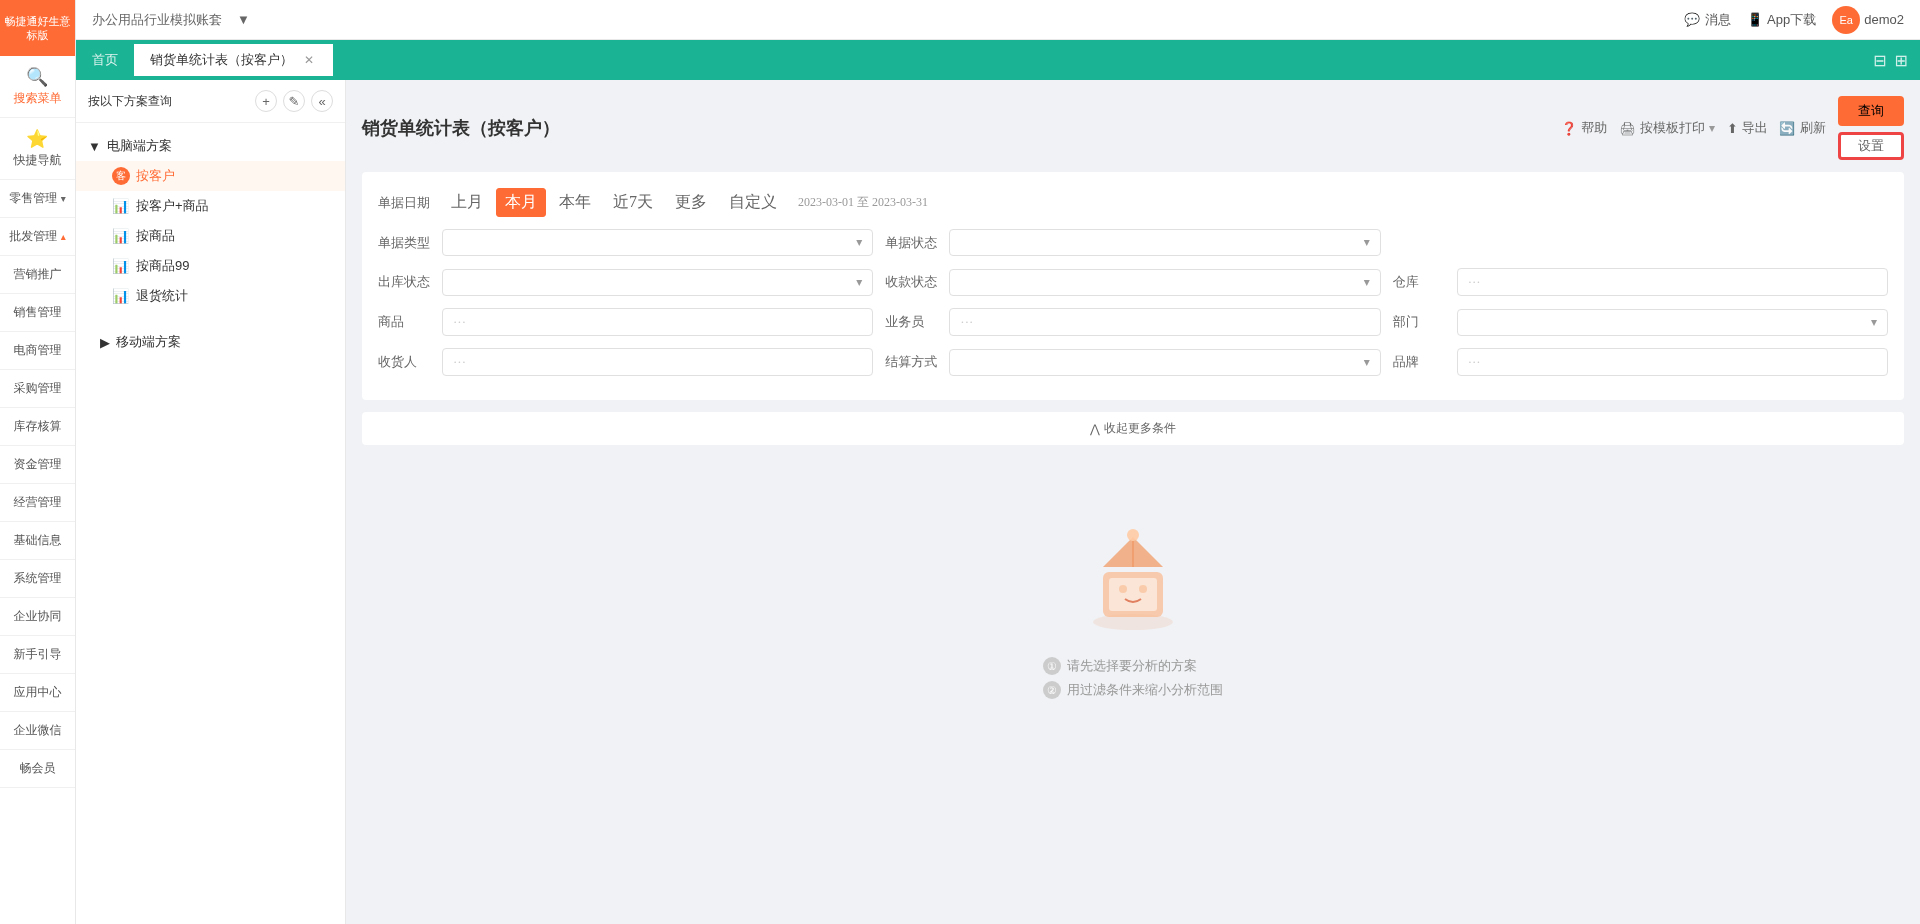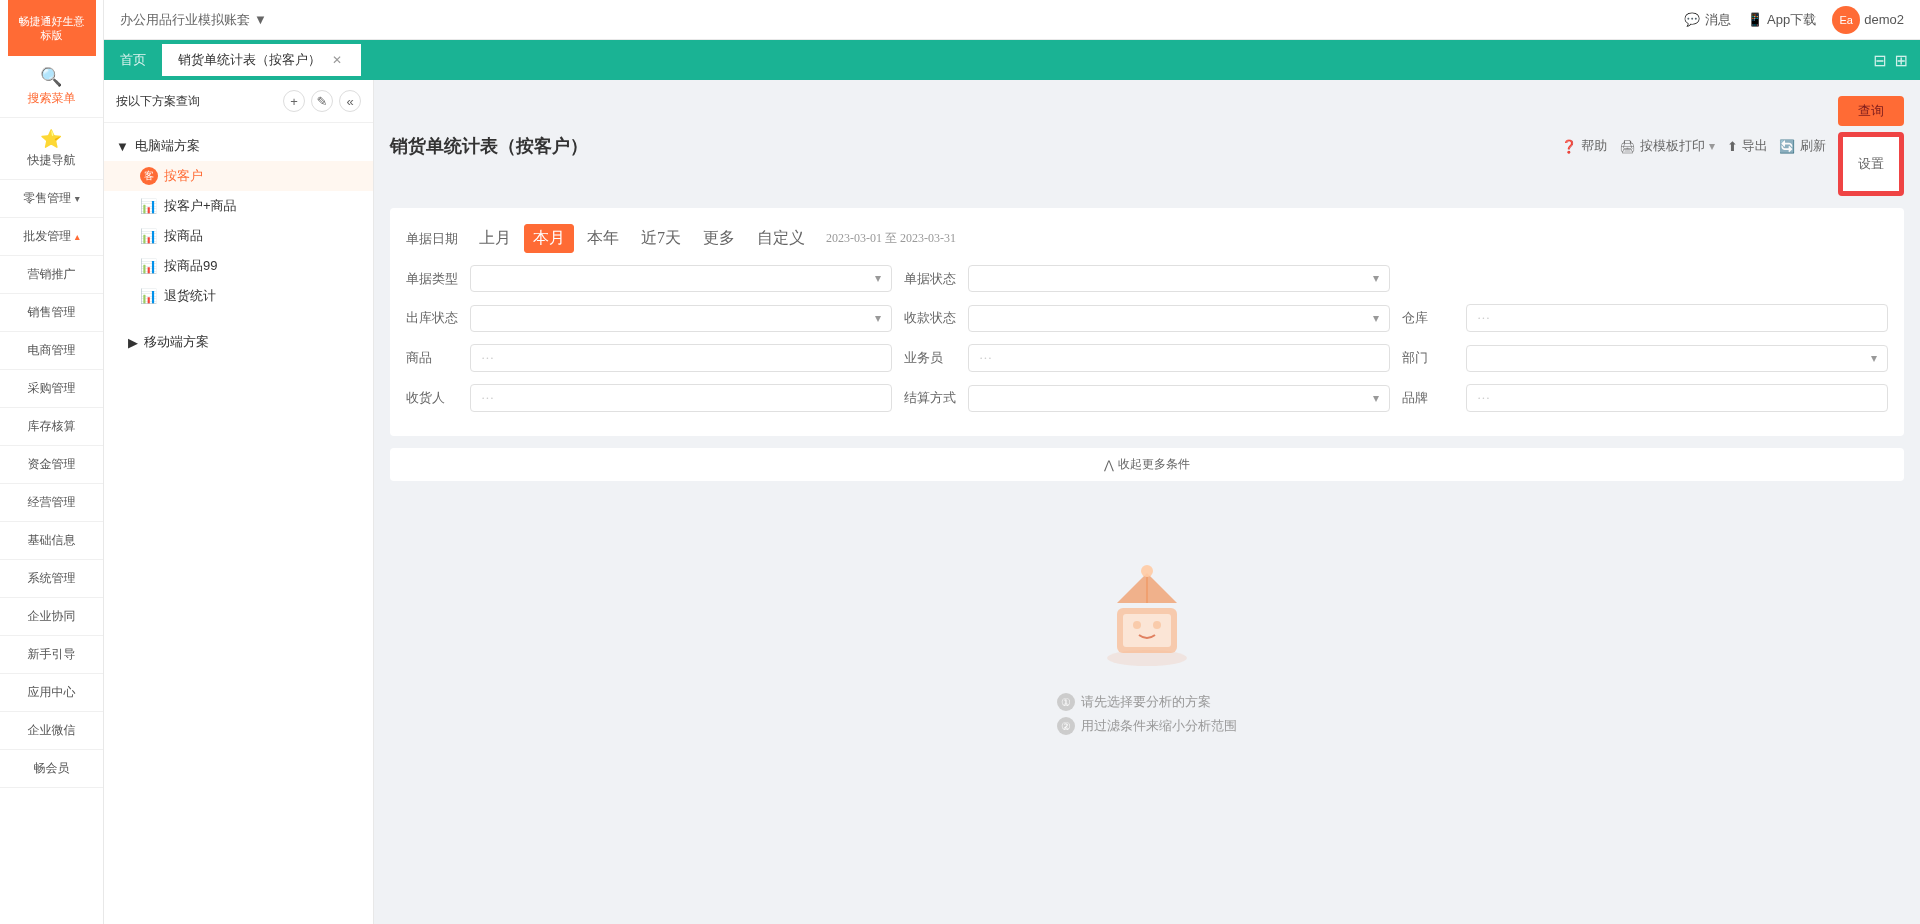--- a/index.html
+++ b/index.html
@@ -1,20 +1,20 @@
 <!DOCTYPE html>
 <html><head>
   <meta charset="utf-8">
   <style>
     * { box-sizing: border-box; margin: 0; padding: 0; }
     body { font-family: "Microsoft YaHei", "PingFang SC", sans-serif; font-size: 13px; background: #f5f5f5; color: #333; display: flex; height: 924px; overflow: hidden; }
 
     
     .sidebar {
-      width: 104px;
+      width: 76px;
       background: #fff;
       display: flex;
       flex-direction: column;
       align-items: center;
       border-right: 1px solid #e8e8e8;
       flex-shrink: 0;
       overflow-y: auto;
       overflow-x: hidden;
     }
     .sidebar-logo {
@@ -66,21 +66,21 @@
     .header-left {
       display: flex;
       align-items: center;
       gap: 8px;
       font-size: 13px;
       color: #666;
     }
     .header-dropdown {
       display: flex;
       align-items: center;
-      gap: 4px;
+      gap: 15px;
       cursor: pointer;
     }
     .header-right {
       display: flex;
       align-items: center;
       gap: 16px;
       font-size: 13px;
       color: #555;
     }
     .header-right-item {
@@ -283,32 +283,32 @@
     .action-link {
       display: flex;
       align-items: center;
       gap: 4px;
       color: #666;
       cursor: pointer;
       font-size: 13px;
     }
     .btn-query {
       background: #ff6b35;
-      color: #7f1d1d;
+      color: #000000;
       border: none;
       padding: 6px 20px;
       border-radius: 4px;
       cursor: pointer;
       font-size: 13px;
     }
     .btn-settings {
       background: #fff;
       color: #666;
-      border: 5px solid #ef4444;
-      padding: 18px 14px;
+      border: 3px solid #ef4444;
+      padding: 2px 14px;
       border-radius: 4px;
       cursor: pointer;
       font-size: 13px;
     }
 
     
     .filter-card {
       background: #fff;
       border-radius: 4px;
       padding: 16px;

